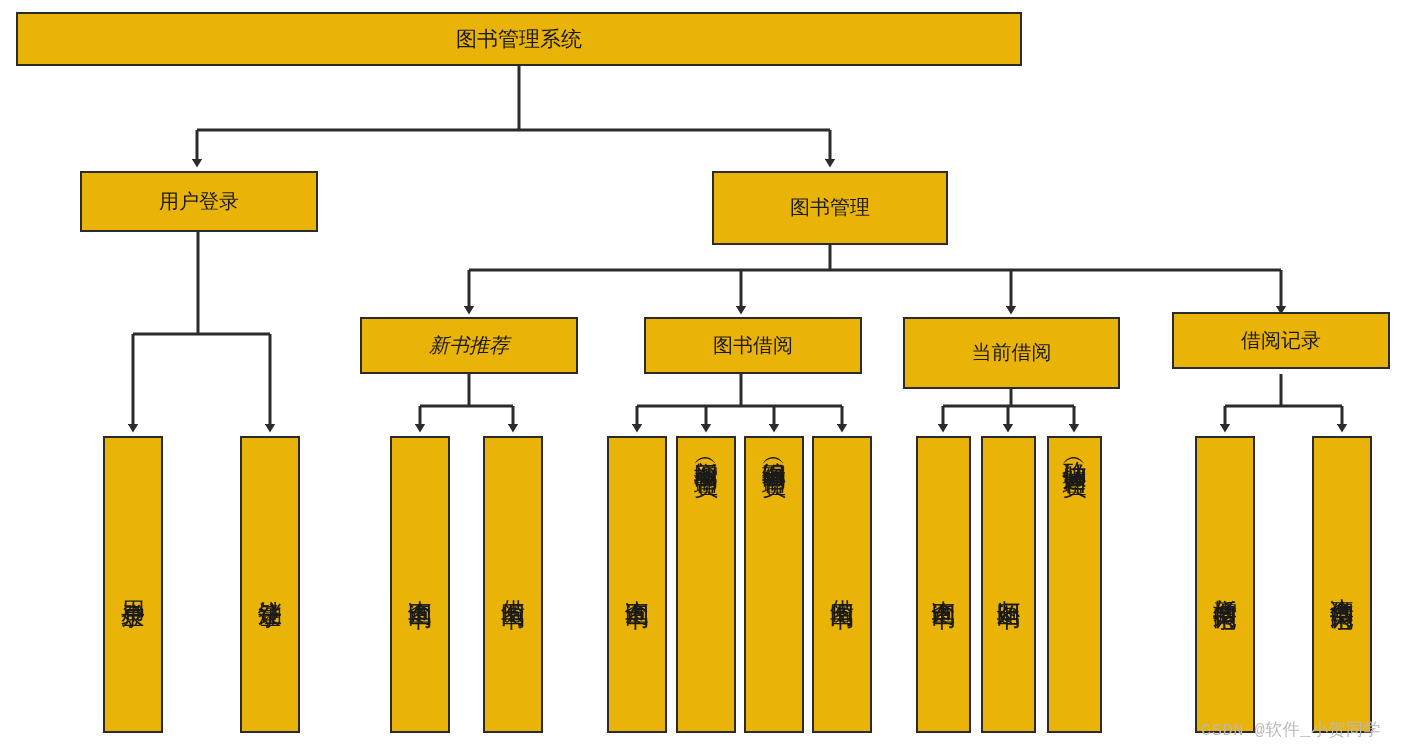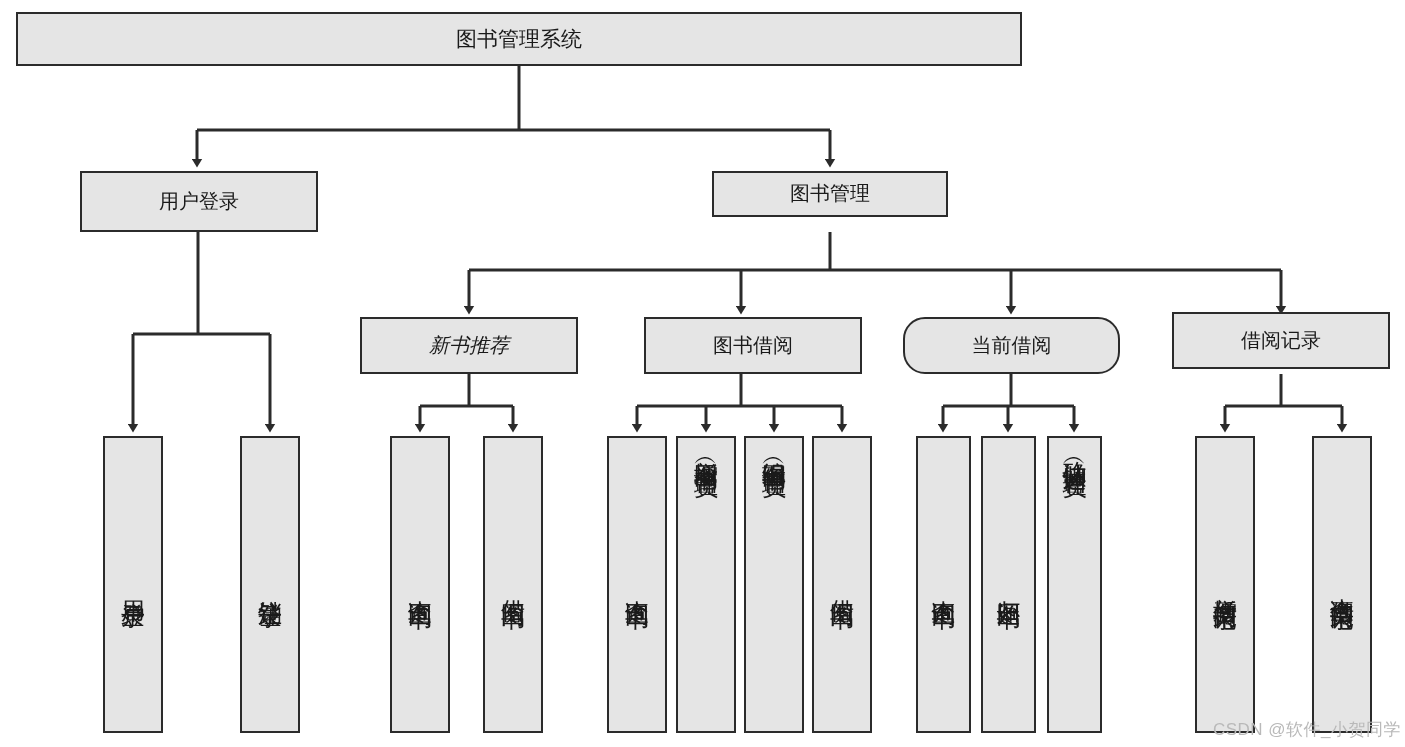--- a/index.html
+++ b/index.html
@@ -19,21 +19,21 @@
     position: absolute;
     left: 0;
     top: 0;
     width: 1405px;
     height: 747px;
   }
   .node {
     position: absolute;
     box-sizing: border-box;
     border: 2.5px solid #2b2b2b;
-    background: #e5e5e5;
+    background: #eab308;
     color: #1a1a1a;
     display: flex;
     align-items: center;
     justify-content: center;
     z-index: 2;
   }
   .node-label {
     display: block;
     text-align: center;
     line-height: 1.08;
@@ -57,28 +57,28 @@
   .v-node {
     align-items: center;
     justify-content: center;
     padding: 4px 0;
   }
   .v-node.top-align {
     align-items: flex-start;
   }
   .watermark {
     position: absolute;
-    right: 4px;
+    right: 24px;
     bottom: 6px;
     font-size: 17px;
     color: #b9b9b9;
     letter-spacing: 0.5px;
     z-index: 3;
     white-space: nowrap;
-    font-family: Liberation Sans, sans-serif;
+    font-family: Liberation Mono, monospace;
   }
 </style>
 </head>
 <body>
 
 <div id="canvas">
 
   <svg id="edges" viewBox="0 0 1405 747" xmlns="http://www.w3.org/2000/svg">
     <defs>
       <marker id="arrow" markerWidth="9" markerHeight="11" refX="1.5" refY="5.5" orient="auto" markerUnits="userSpaceOnUse">
@@ -129,31 +129,31 @@
     </g>
   </svg>
 
   <div class="node root h-node" style="left:16px; top:12px; width:1006px; height:54px;">
     <span class="node-label">图书管理系统</span>
   </div>
 
   <div class="node h-node" style="left:80px; top:171px; width:238px; height:61px;">
     <span class="node-label">用户登录</span>
   </div>
-  <div class="node h-node" style="left:712px; top:171px; width:236px; height:46px;">
+  <div class="node h-node" style="left:712px; top:171px; width:236px; height:74px;">
     <span class="node-label">图书管理</span>
   </div>
 
   <div class="node h-node" style="left:360px; top:317px; width:218px; height:57px;font-style:italic;">
     <span class="node-label">新书推荐</span>
   </div>
   <div class="node h-node" style="left:644px; top:317px; width:218px; height:57px;">
     <span class="node-label">图书借阅</span>
   </div>
-  <div class="node h-node" style="left:903px; top:317px; width:217px; height:57px;border-radius:22px;">
+  <div class="node h-node" style="left:903px; top:317px; width:217px; height:72px;">
     <span class="node-label">当前借阅</span>
   </div>
   <div class="node h-node" style="left:1172px; top:312px; width:218px; height:57px;">
     <span class="node-label">借阅记录</span>
   </div>
 
   <div class="node v-node" style="left:103px; top:436px; width:60px; height:297px;">
     <span class="node-label">用户登录</span>
   </div>
   <div class="node v-node" style="left:240px; top:436px; width:60px; height:297px;">

